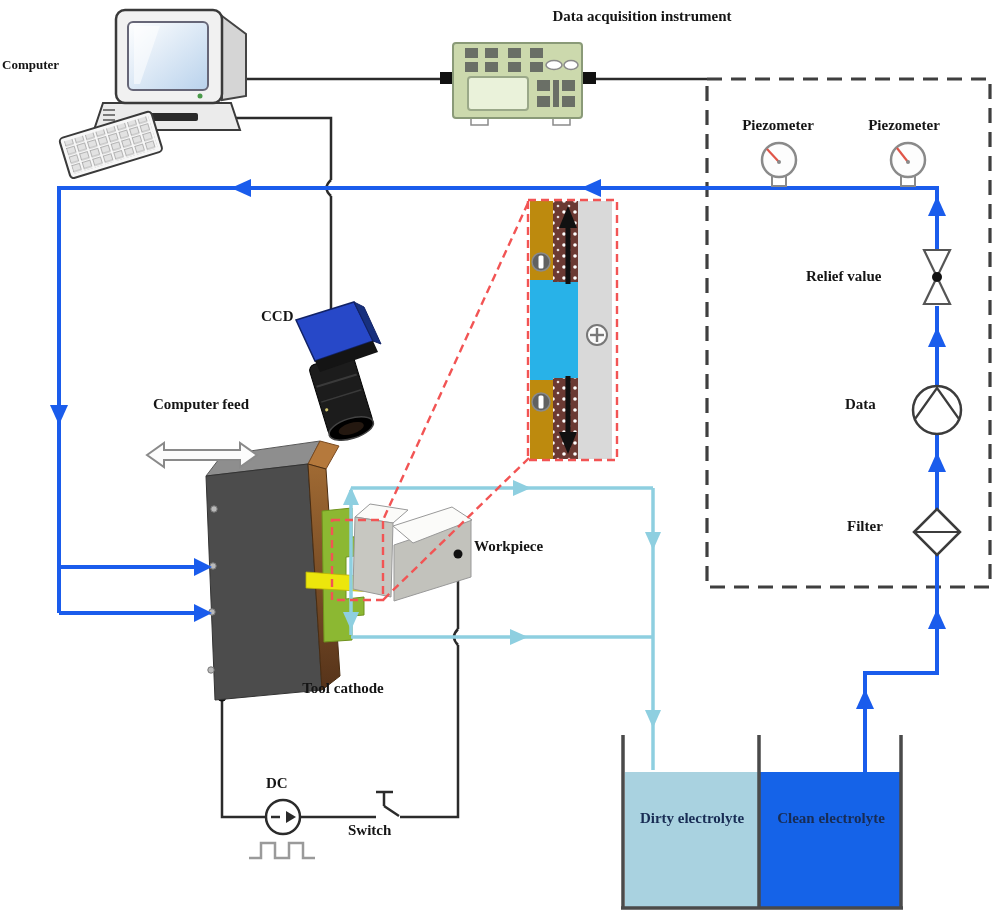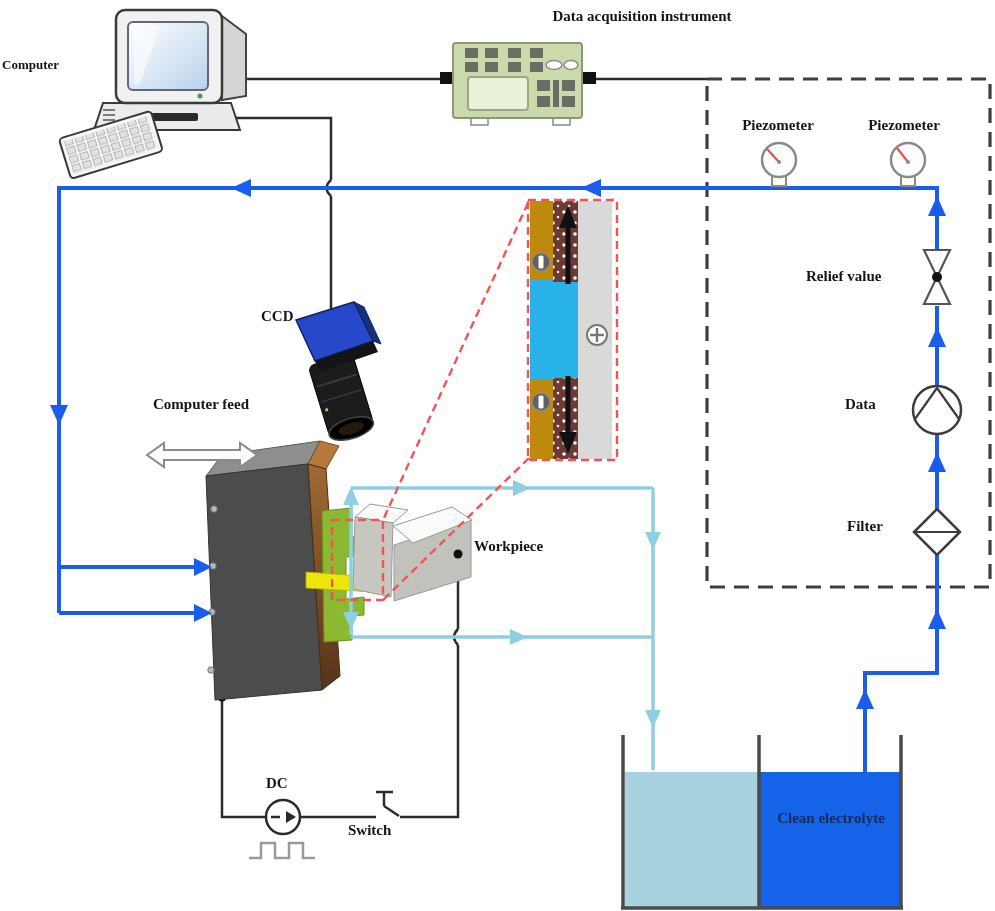--- a/index.html
+++ b/index.html
@@ -252,16 +252,18 @@
 <div class="lbl" style="left:2px;top:57px;font-size:13px;">Computer</div>
 <div class="lbl wrap" style="left:552px;top:8px;width:180px;">Data acquisition instrument</div>
 <div class="lbl wrap" style="left:722px;top:117px;width:112px;">Piezometer</div>
 <div class="lbl wrap" style="left:845px;top:117px;width:118px;">Piezometer</div>
 <div class="lbl" style="left:806px;top:268px;">Relief value</div>
 <div class="lbl" style="left:845px;top:396px;">Data</div>
 <div class="lbl" style="left:847px;top:518px;">Filter</div>
 <div class="lbl" style="left:261px;top:308px;">CCD</div>
 <div class="lbl wrap" style="left:145px;top:396px;width:112px;">Computer feed</div>
 <div class="lbl" style="left:474px;top:538px;">Workpiece</div>
+<div class="lbl wrap" style="left:293px;top:680px;width:100px;">Tool cathode</div>
 <div class="lbl" style="left:266px;top:775px;">DC</div>
 <div class="lbl" style="left:348px;top:774px;margin-top:48px;">Switch</div>
+<div class="lbl wrap navy" style="left:628px;top:810px;width:128px;">Dirty electrolyte</div>
 <div class="lbl wrap navy" style="left:763px;top:810px;width:136px;">Clean electrolyte</div>
 </div>
 
 </body></html>

